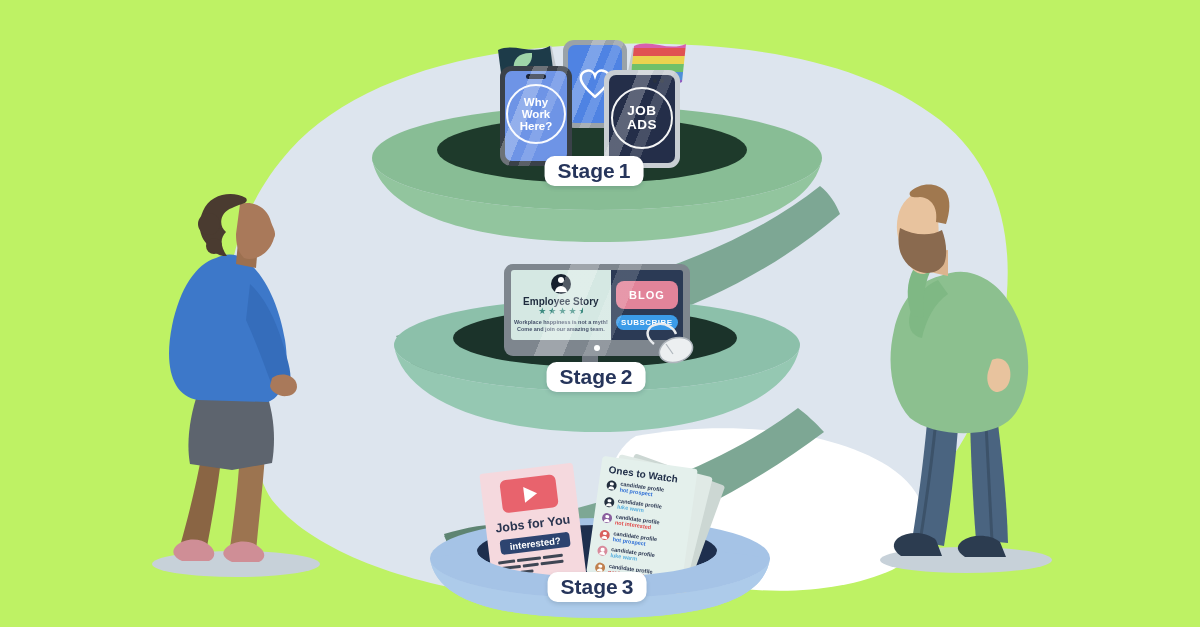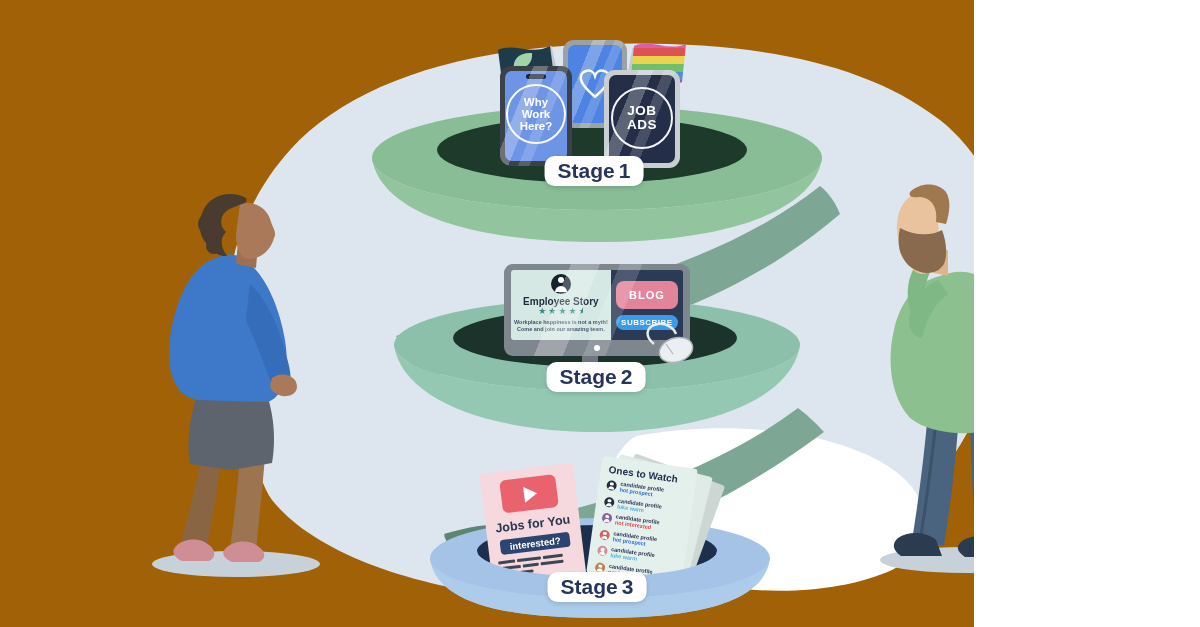--- a/index.html
+++ b/index.html
@@ -1,17 +1,17 @@
 <!DOCTYPE html>
 <html><head>
 <meta charset="utf-8">
 <style>
   html,body{margin:0;padding:0;}
   body{font-family:"Liberation Sans",sans-serif;background:#ffffff;}
-  #stage-canvas{position:relative;width:974px;height:627px;overflow:hidden;background:#a16207;}
+  #stage-canvas{position:relative;width:1200px;height:627px;overflow:hidden;background:#bef264;}
   .abs{position:absolute;}
   svg{display:block;}
 
   
   .stage-label{position:absolute;transform:translateX(-50%);background:#ffffff;border-radius:10px;
     padding:3px 13px;font-size:21px;font-weight:700;color:#26355b;box-shadow:0 2px 4px rgba(40,60,80,.18);
     white-space:nowrap;z-index:6;}
   .stage-label .num{font-weight:900;margin-left:4px;}
 
   

